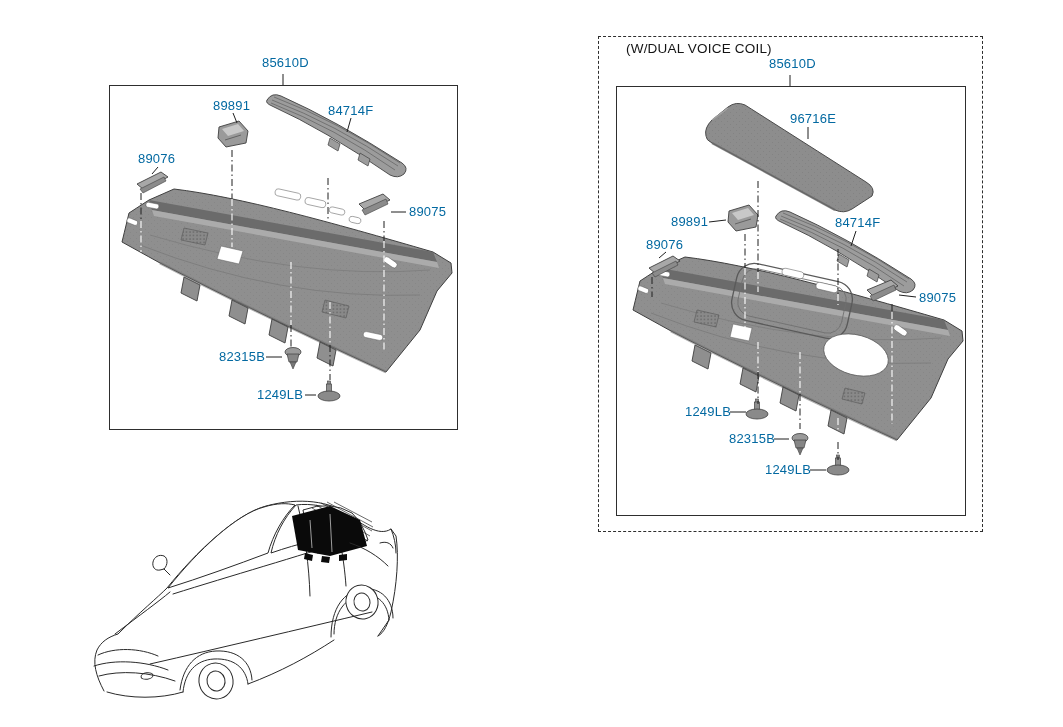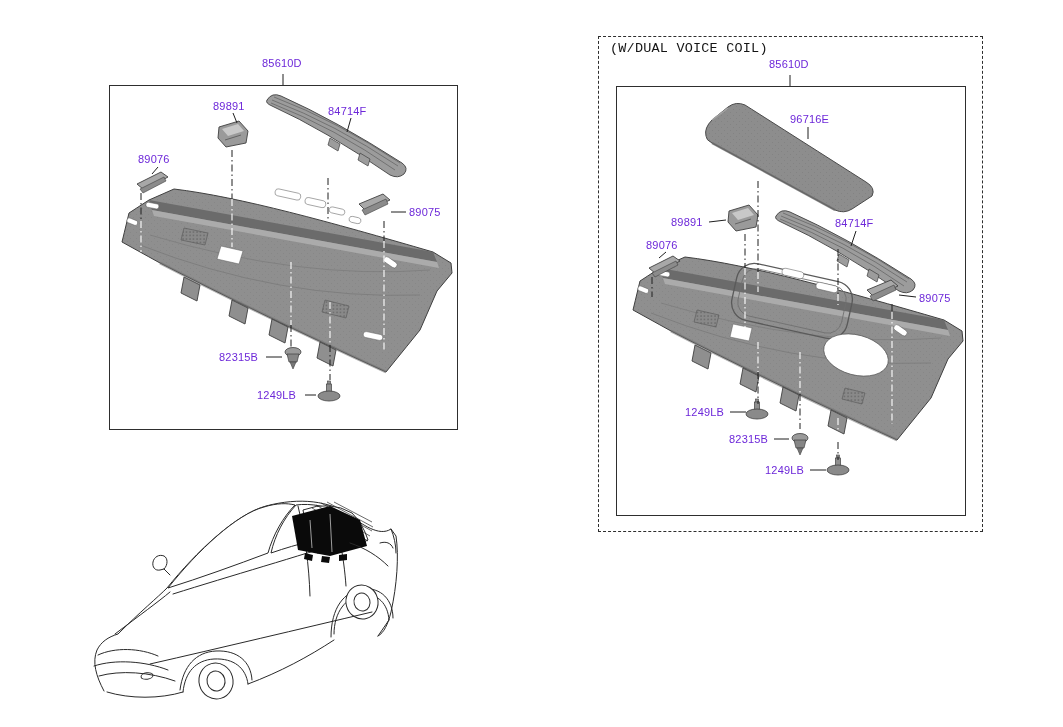--- a/index.html
+++ b/index.html
@@ -4,21 +4,21 @@
 <style>
   html,body{margin:0;padding:0;background:#ffffff;}
   #stage{
     position:relative;width:1063px;height:727px;background:#ffffff;overflow:hidden;
     font-family:"Liberation Sans",sans-serif;
   }
   .box{position:absolute;box-sizing:border-box;}
   .box-solid{border:1.5px solid #2e2e2e;background:transparent;}
   .box-dashed{border:1.5px dashed #2e2e2e;background:transparent;}
   .plabel{
-    position:absolute;font-size:11px;color:#6d28d9;letter-spacing:.2px;
+    position:absolute;font-size:13px;color:#0369a1;letter-spacing:.2px;
     white-space:nowrap;line-height:14px;
   }
   .ptitle{
     position:absolute;font-size:13.5px;color:#141414;letter-spacing:.2px;
     white-space:nowrap;line-height:15px;
   }
   svg{position:absolute;left:0;top:0;}
   .ln{stroke:#1f1f1f;stroke-width:1;fill:none;}
   .dd{stroke:#1f1f1f;stroke-width:1;fill:none;stroke-dasharray:7 3 1.5 3;}
   .ddw{stroke:#ffffff;stroke-width:1.1;fill:none;stroke-dasharray:7 3 1.5 3;}
@@ -283,21 +283,21 @@
   </svg>
 
   <div class="plabel" style="left:262px;top:56px;">85610D</div>
   <div class="plabel" style="left:213px;top:99px;">89891</div>
   <div class="plabel" style="left:328px;top:104px;">84714F</div>
   <div class="plabel" style="left:138px;top:152px;">89076</div>
   <div class="plabel" style="left:409px;top:205px;">89075</div>
   <div class="plabel" style="left:219px;top:350px;">82315B</div>
   <div class="plabel" style="left:257px;top:388px;">1249LB</div>
 
-  <div class="ptitle" style="left:610px;top:41px;font-family:Liberation Mono, monospace;">(W/DUAL VOICE COIL)</div>
+  <div class="ptitle" style="left:626px;top:41px;">(W/DUAL VOICE COIL)</div>
   <div class="plabel" style="left:769px;top:57px;">85610D</div>
   <div class="plabel" style="left:790px;top:112px;text-align:right;">96716E</div>
   <div class="plabel" style="left:671px;top:215px;">89891</div>
   <div class="plabel" style="left:835px;top:216px;">84714F</div>
   <div class="plabel" style="left:646px;top:238px;">89076</div>
   <div class="plabel" style="left:919px;top:291px;">89075</div>
   <div class="plabel" style="left:685px;top:405px;">1249LB</div>
   <div class="plabel" style="left:729px;top:432px;">82315B</div>
   <div class="plabel" style="left:765px;top:463px;">1249LB</div>
 

